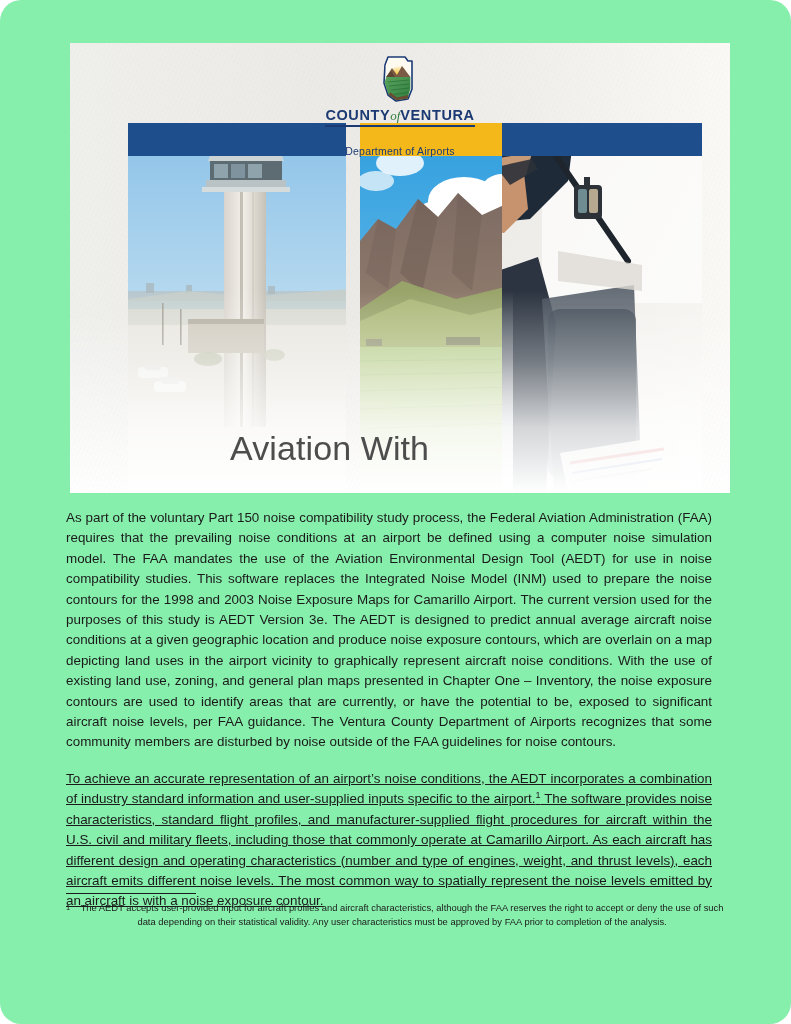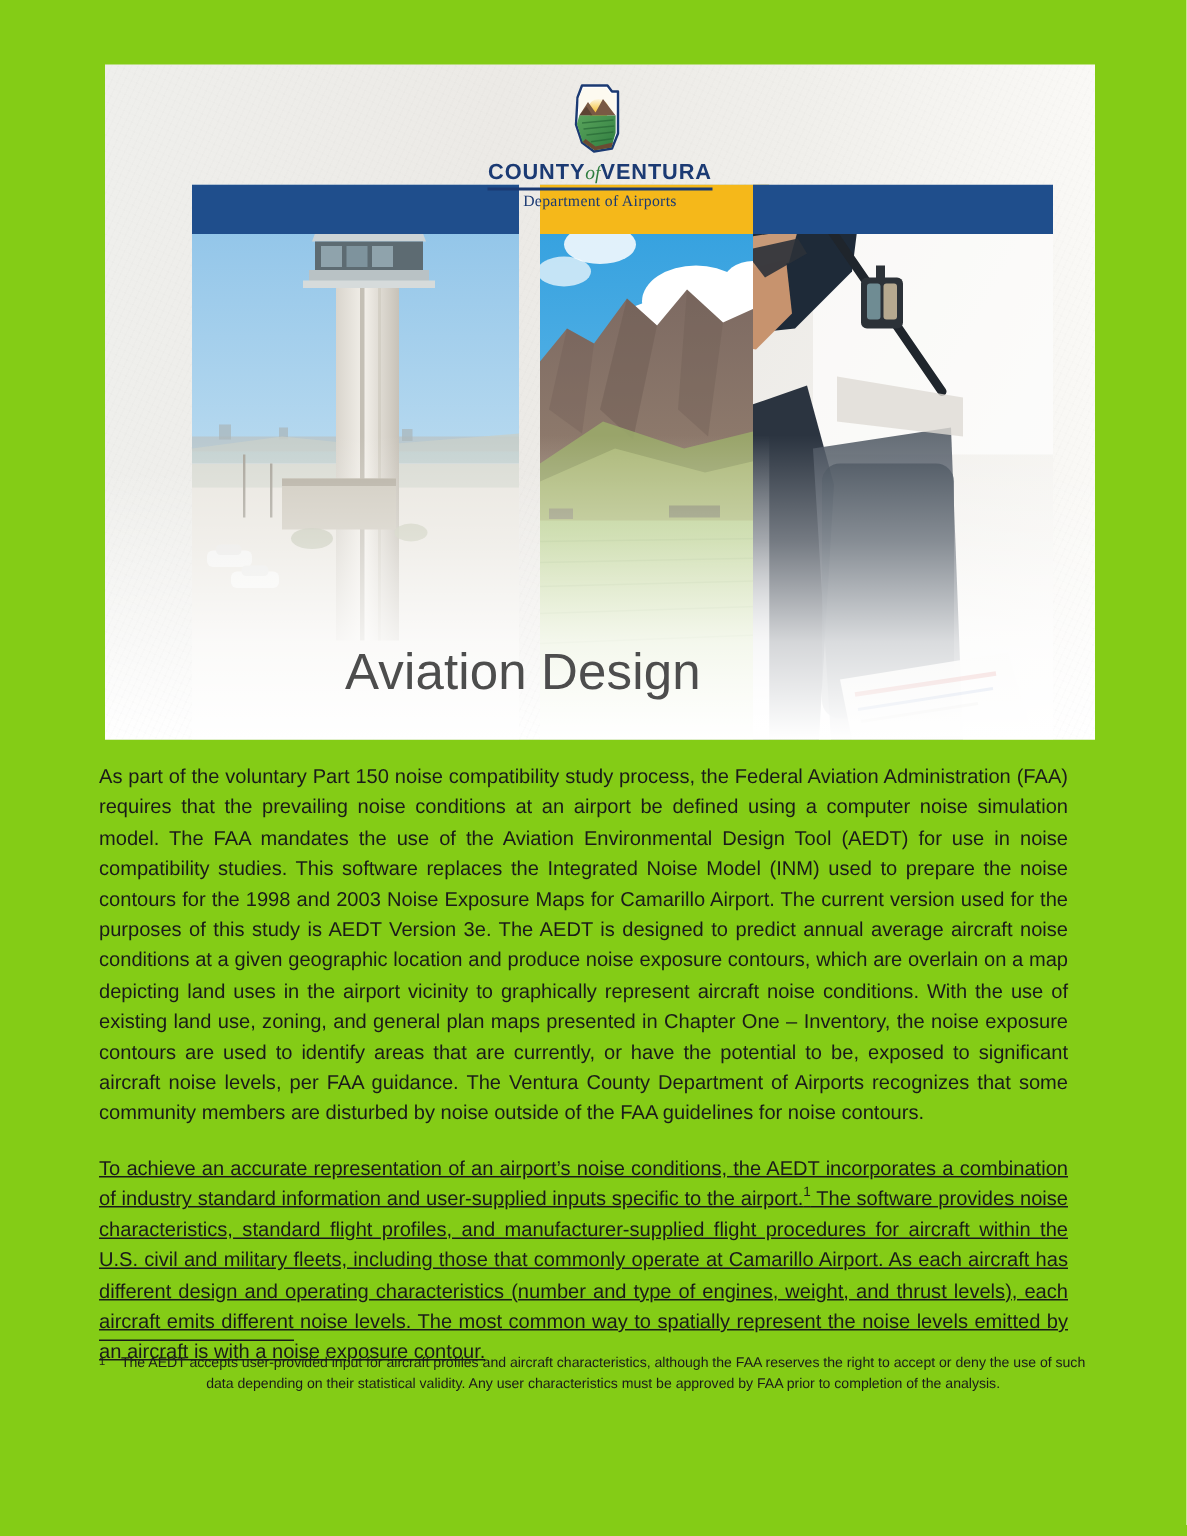--- a/index.html
+++ b/index.html
@@ -12,21 +12,22 @@
     height: 1024px;
     position: relative;
     font-family: "Liberation Sans", sans-serif;
     overflow: hidden;
   }
 
   
   .page {
     position: absolute;
     inset: 0;
-    background: #84cc16;
+    background: #86efac;
+    border-radius: 21px;
   }
 
   
   .hero {
     position: absolute;
     left: 70px;
     top: 43px;
     width: 660px;
     height: 450px;
     background:
@@ -78,26 +79,25 @@
   }
   .logo-wordmark .of {
     font-family: "Liberation Serif", serif;
     font-style: italic;
     font-weight: normal;
     color: #2f7d3f;
     font-size: 13px;
     letter-spacing: 0;
   }
   .logo-sub {
-    margin-top: 3px;
+    margin-top: 19px;
     font-size: 10.5px;
     color: #1b3a73;
     letter-spacing: .2px;
     line-height: 1;
-    font-family: Liberation Serif, serif;
   }
 
   
   .panels {
     position: absolute;
     left: 0; top: 0;
     width: 100%;
     height: 100%;
   }
   .panel {
@@ -449,21 +449,21 @@
         <path d="M6.6 27.6 L12 25.6 L18 29 L26 26.4 L32.4 28.4 L32.4 33.6 L29.6 43.4 L18.4 45.2 L10.4 39.6 Z" fill="#2f7d3f" opacity=".0"></path>
         <path d="M10.4 39.6 L18.4 45.2 L29.6 43.4 L30.6 40 L19 42.6 L12.4 37.6 Z" fill="#6b4a33"></path>
       </svg>
       <div class="logo-wordmark">
         <span>COUNTY</span><span class="of">of</span><span>VENTURA</span>
       </div>
       <div class="logo-sub">Department of Airports</div>
     </div>
 
     <div class="title-block">
-      <div class="chapter-title">Aviation Design</div>
+      <div class="chapter-title">Aviation With</div>
     </div>
   </div>
 
   <div class="body-copy">
     <p>As part of the voluntary Part 150 noise compatibility study process, the Federal Aviation Administration (FAA) requires that the prevailing noise conditions at an airport be defined using a computer noise simulation model. The FAA mandates the use of the Aviation Environmental Design Tool (AEDT) for use in noise compatibility studies. This software replaces the Integrated Noise Model (INM) used to prepare the noise contours for the 1998 and 2003 Noise Exposure Maps for Camarillo Airport. The current version used for the purposes of this study is AEDT Version 3e. The AEDT is designed to predict annual average aircraft noise conditions at a given geographic location and produce noise exposure contours, which are overlain on a map depicting land uses in the airport vicinity to graphically represent aircraft noise conditions. With the use of existing land use, zoning, and general plan maps presented in Chapter One – Inventory, the noise exposure contours are used to identify areas that are currently, or have the potential to be, exposed to significant aircraft noise levels, per FAA guidance. The Ventura County Department of Airports recognizes that some community members are disturbed by noise outside of the FAA guidelines for noise contours.</p>
     <p><span>To achieve an accurate representation of an airport’s noise conditions, the AEDT incorporates a combination of industry standard information and user-supplied inputs specific to the airport.</span><sup>1</sup><span> The software provides noise characteristics, standard flight profiles, and manufacturer-supplied flight procedures for aircraft within the U.S. civil and military fleets, including those that commonly operate at Camarillo Airport. As each aircraft has different design and operating characteristics (number and type of engines, weight, and thrust levels), each aircraft emits different noise levels. The most common way to spatially represent the noise levels emitted by an aircraft is with a noise exposure contour.</span></p>
   </div>
 
   <div class="footnote">
     <div class="footnote-rule"></div>

